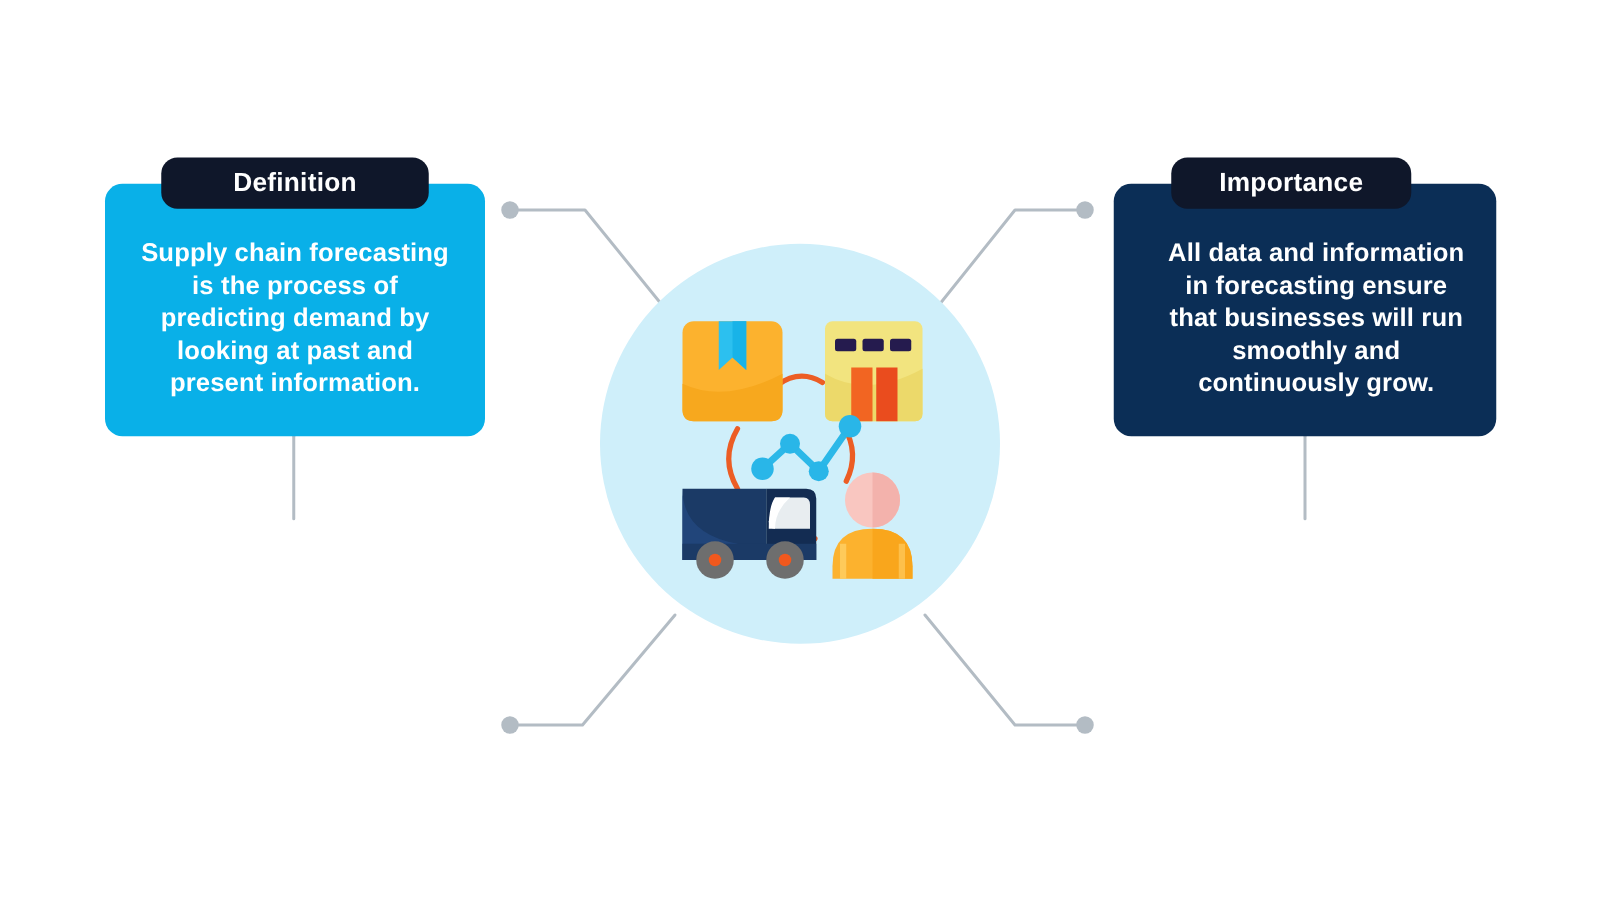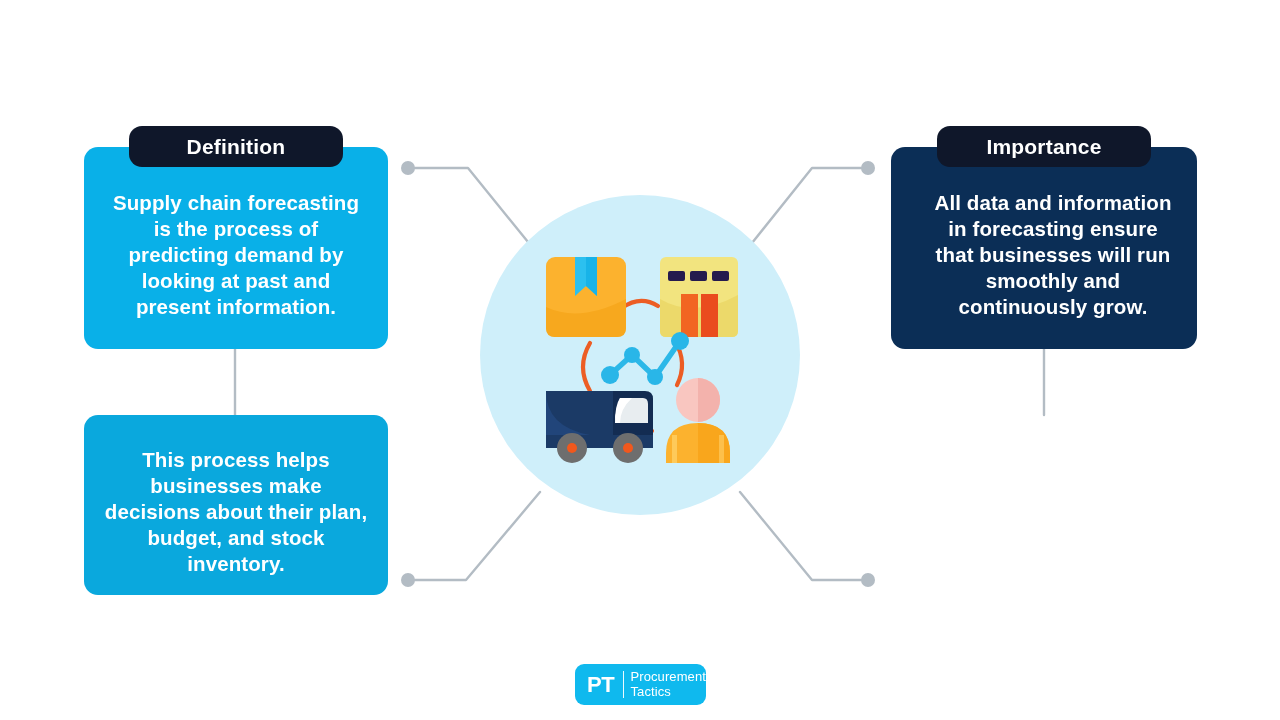--- a/index.html
+++ b/index.html
@@ -93,21 +93,21 @@
     justify-content: center;
   }
   .badge-label {
     color: #ffffff;
     font-size: 21px;
     font-weight: bold;
     letter-spacing: 0.2px;
     line-height: 1;
   }
   #badge-definition { left: 129px; top: 126px; width: 214px; height: 41px; }
-  #badge-importance { left: 937px; top: 126px; width: 214px; height: 41px; }
+  #badge-importance { left: 937px; top: 126px; width: 192px; height: 41px; }
 
   
   #footer-logo {
     position: absolute;
     left: 575px;
     top: 664px;
     width: 131px;
     height: 41px;
     background: #0fb9ee;
     border-radius: 9px;
@@ -228,39 +228,28 @@
       <path d="M 218 228 q 32 0 32 30 L 250 268 L 218 268 Z" fill="#f9a61c"></path>
       <rect x="192" y="240" width="5" height="28" fill="#ffd26a" opacity="0.75"></rect>
       <rect x="239" y="240" width="5" height="28" fill="#ffd26a" opacity="0.6"></rect>
     </g>
   </svg>
 
   <div class="card" id="card-definition">
     <div class="card-text">Supply chain forecasting is the process of predicting demand by looking at past and present information.</div>
   </div>
 
-  <div class="card" id="card-process">
-    <div class="card-text">This process helps businesses make decisions about their plan, budget, and stock inventory.</div>
-  </div>
 
   <div class="badge" id="badge-definition">
     <span class="badge-label">Definition</span>
   </div>
 
   <div class="card" id="card-importance">
     <div class="card-text">All data and information in forecasting ensure that businesses will run smoothly and continuously grow.</div>
   </div>
 
 
   <div class="badge" id="badge-importance">
     <span class="badge-label">Importance</span>
   </div>
 
-  <div id="footer-logo">
-    <span id="logo-pt">PT</span>
-    <span id="logo-divider"></span>
-    <span id="logo-words">
-      <span>Procurement</span>
-      <span>Tactics</span>
-    </span>
-  </div>
 
 </div>
 
 </body></html>

